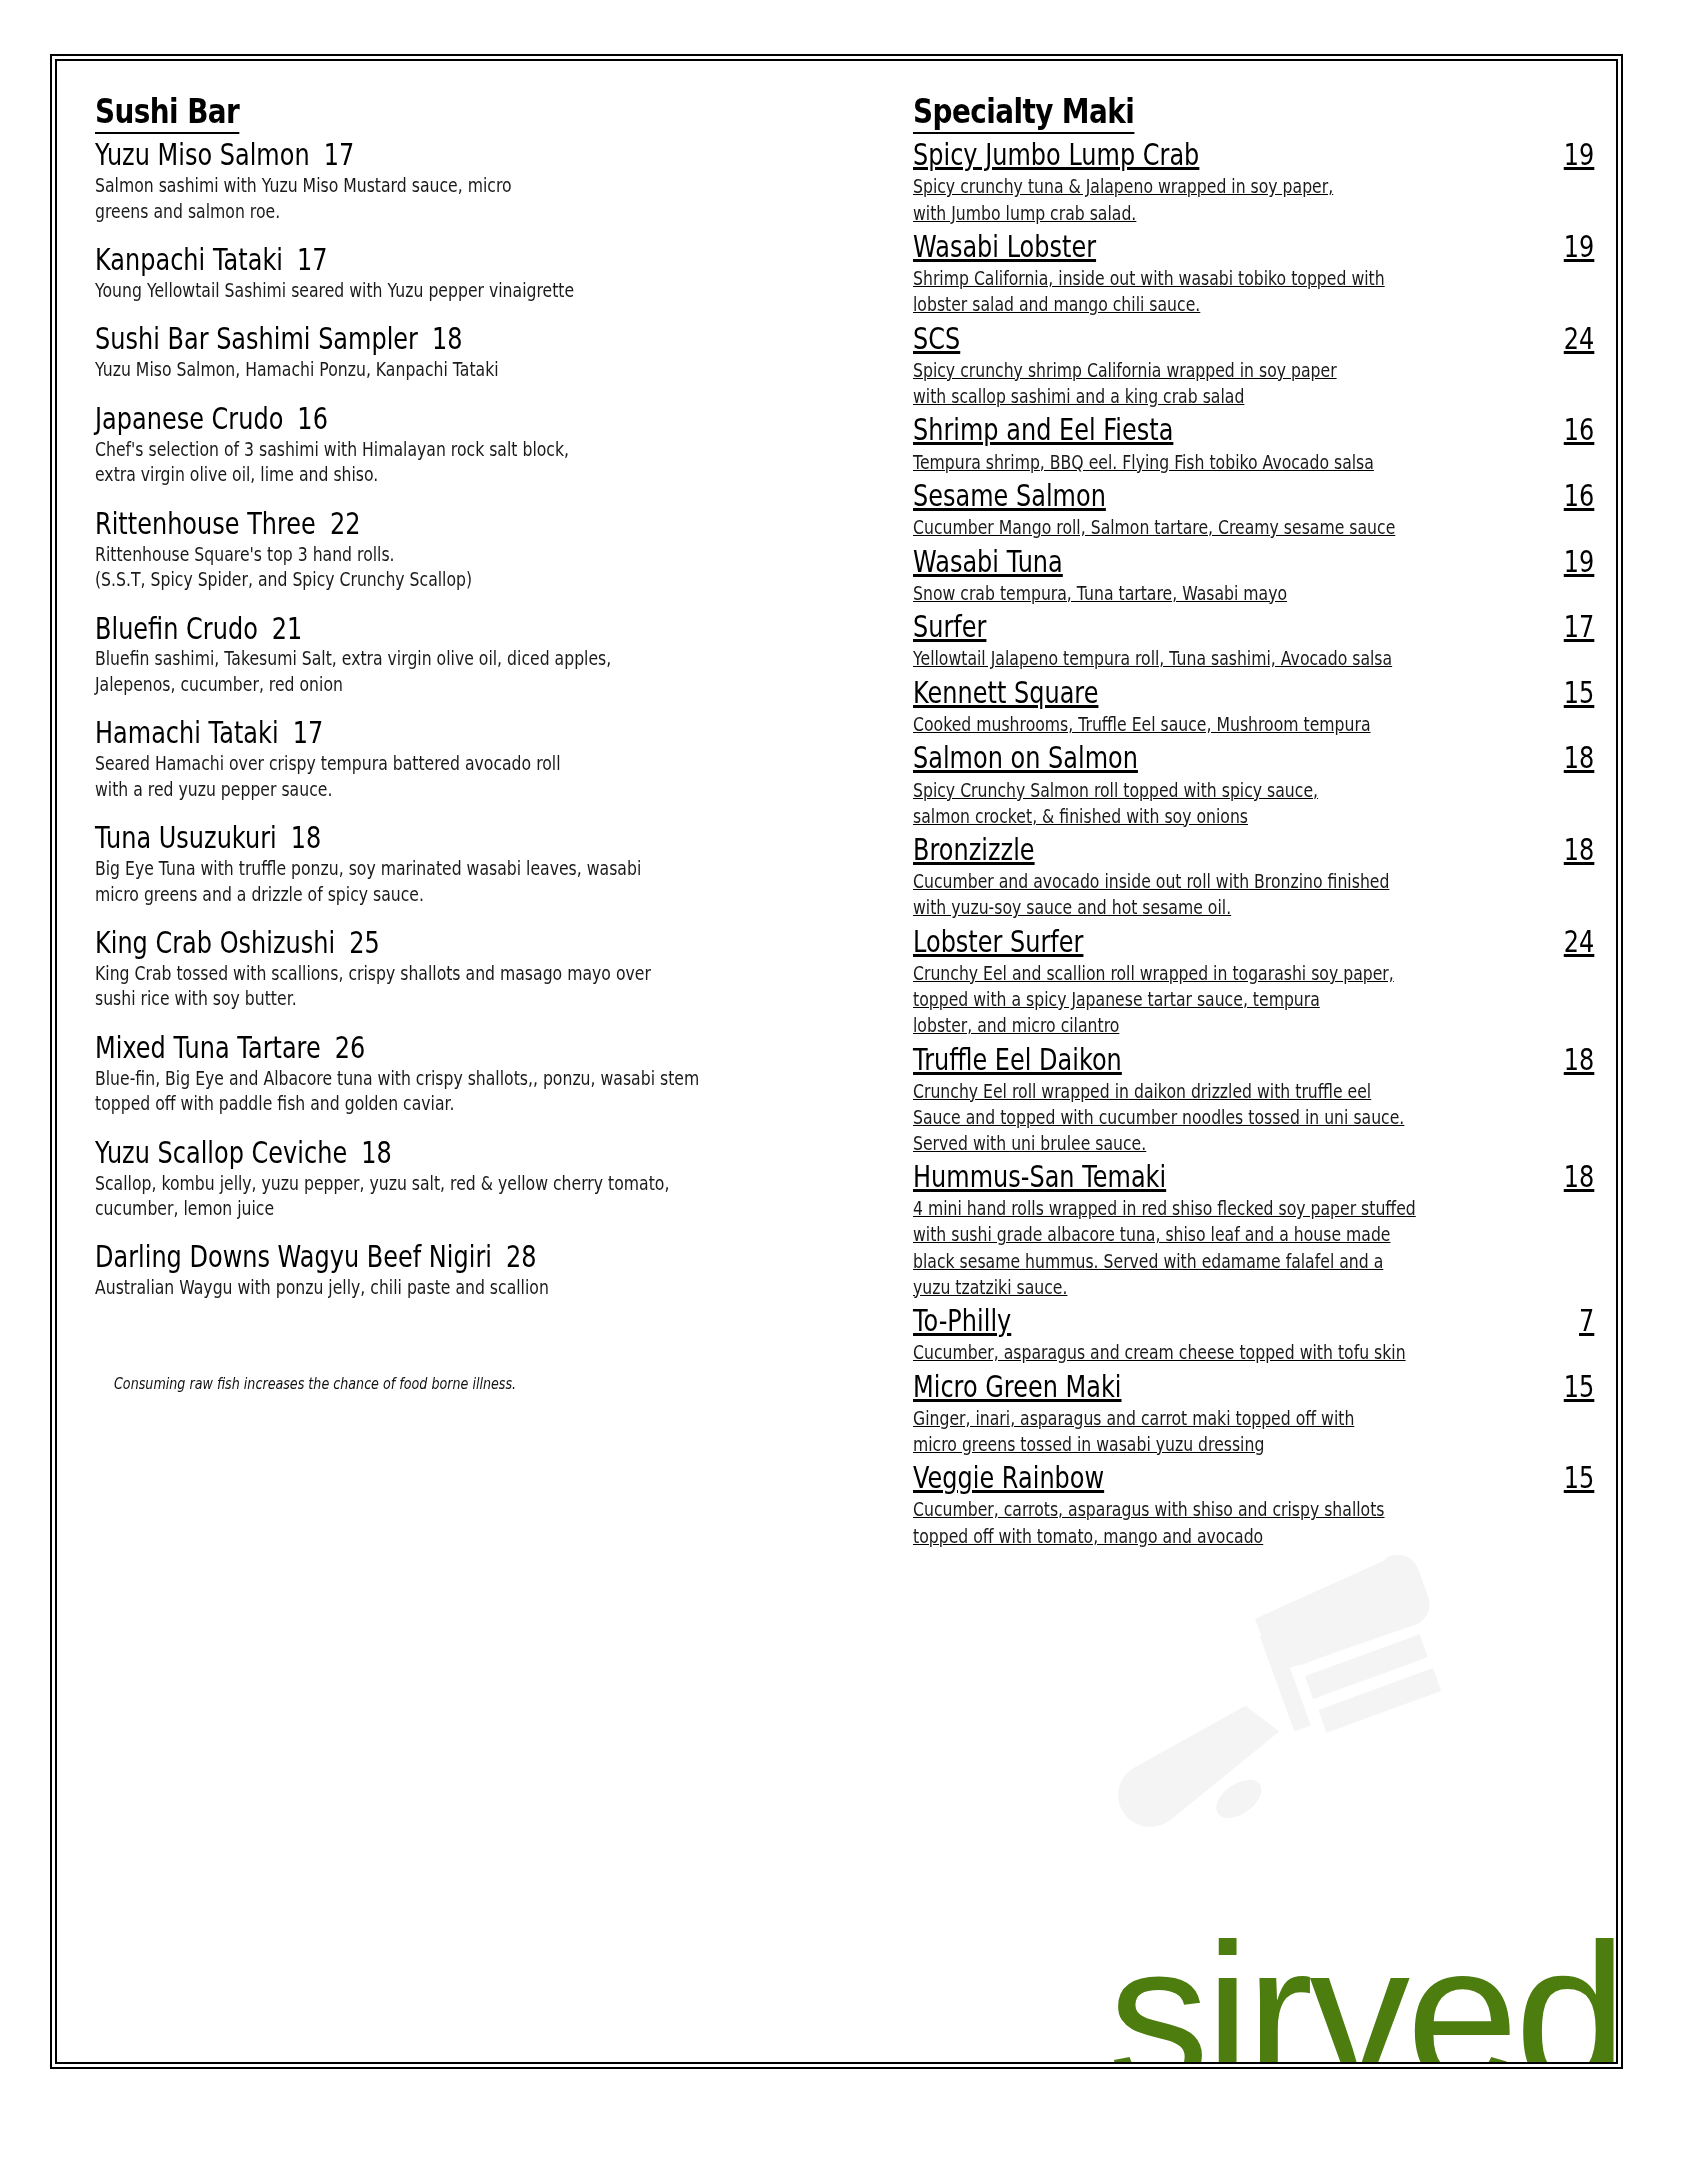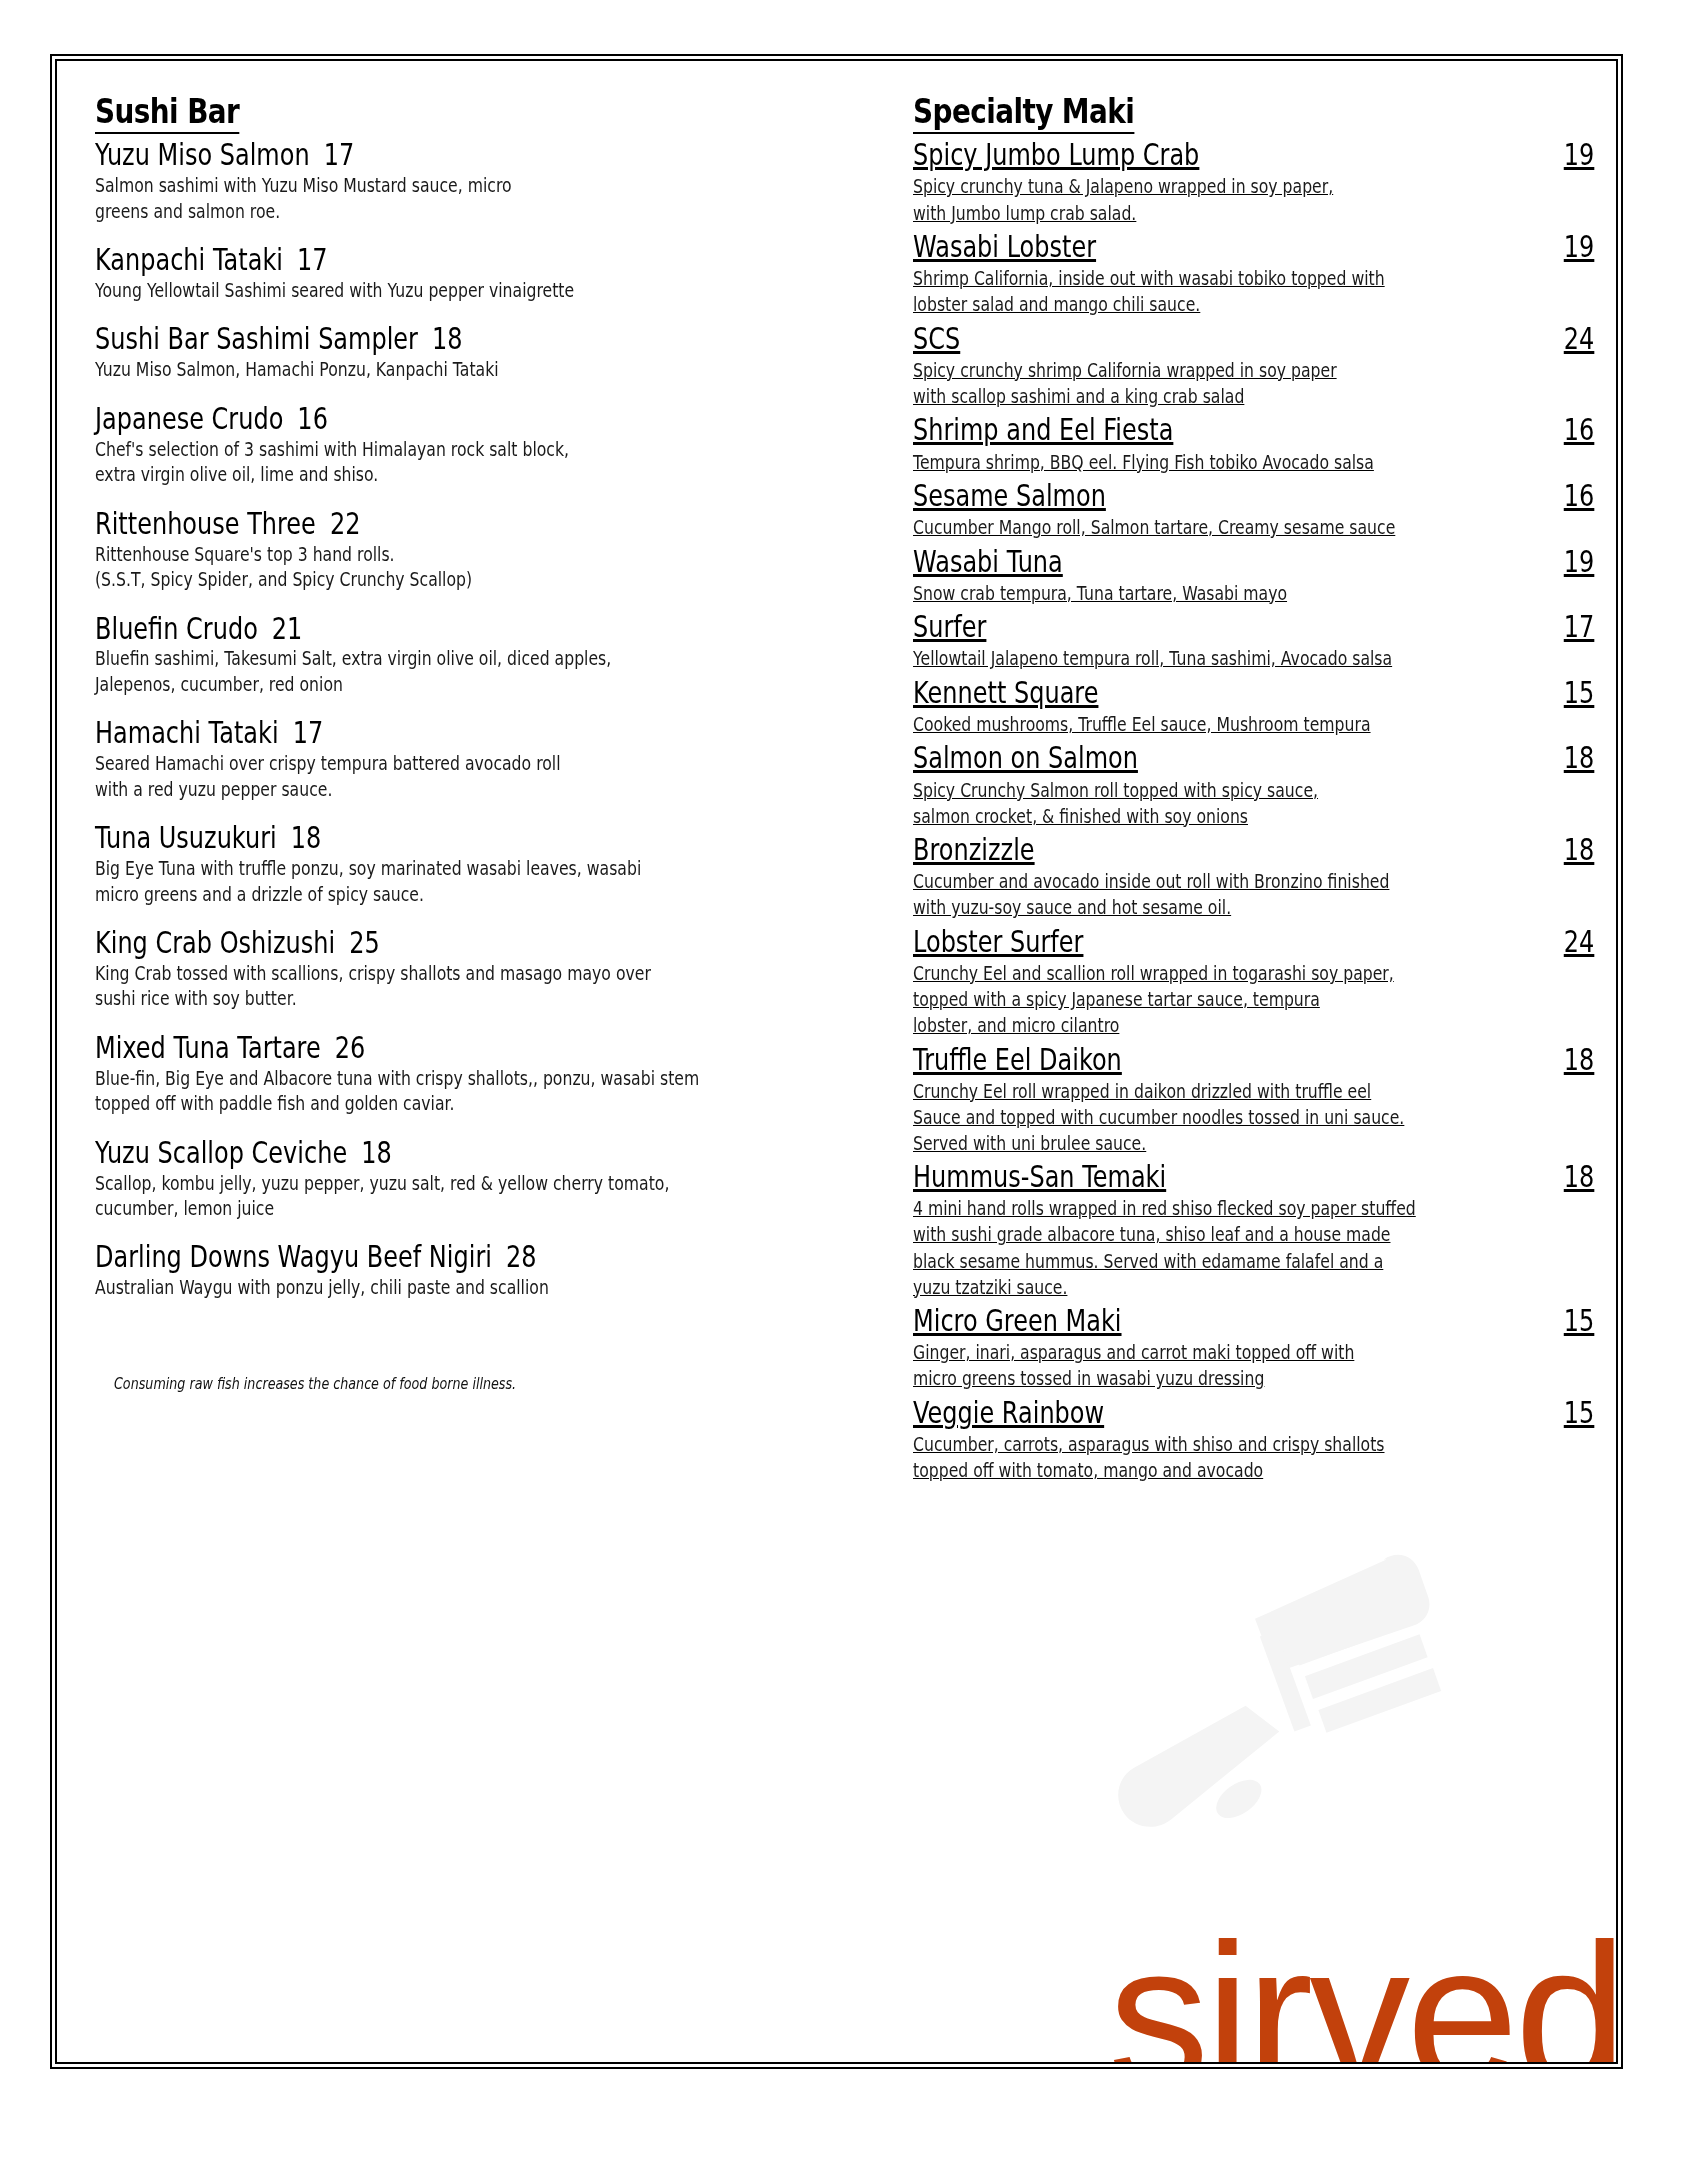--- a/index.html
+++ b/index.html
@@ -39,21 +39,21 @@
     height: 607px;
     pointer-events: none;
     z-index: 0;
   }
   #watermark .wm-text {
     position: absolute;
     right: 20px;
     bottom: 47px;
     font-size: 202px;
     letter-spacing: -4px;
-    color: #c2410c;
+    color: #4d7c0f;
     font-family: "Liberation Sans", sans-serif;
     font-weight: 400;
     line-height: 1;
     white-space: nowrap;
   }
   #watermark .wm-mark {
     position: absolute;
     right: 94px;
     bottom: 283px;
     width: 472px;
@@ -377,20 +377,27 @@
               <span class="item-title">Hummus-San Temaki</span>
               <span class="price">18</span>
             </div>
             <div class="item-desc">4 mini hand rolls wrapped in red shiso flecked soy paper stuffed
 with sushi grade albacore tuna, shiso leaf and a house made
 black sesame hummus. Served with edamame falafel and a
 yuzu tzatziki sauce.</div>
           </div>
           <div class="item-right">
             <div class="item-row">
+              <span class="item-title">To-Philly</span>
+              <span class="price">7</span>
+            </div>
+            <div class="item-desc">Cucumber, asparagus and cream cheese topped with tofu skin</div>
+          </div>
+          <div class="item-right">
+            <div class="item-row">
               <span class="item-title">Micro Green Maki</span>
               <span class="price">15</span>
             </div>
             <div class="item-desc">Ginger, inari, asparagus and carrot maki topped off with
 micro greens tossed in wasabi yuzu dressing</div>
           </div>
           <div class="item-right">
             <div class="item-row">
               <span class="item-title">Veggie Rainbow</span>
               <span class="price">15</span>

